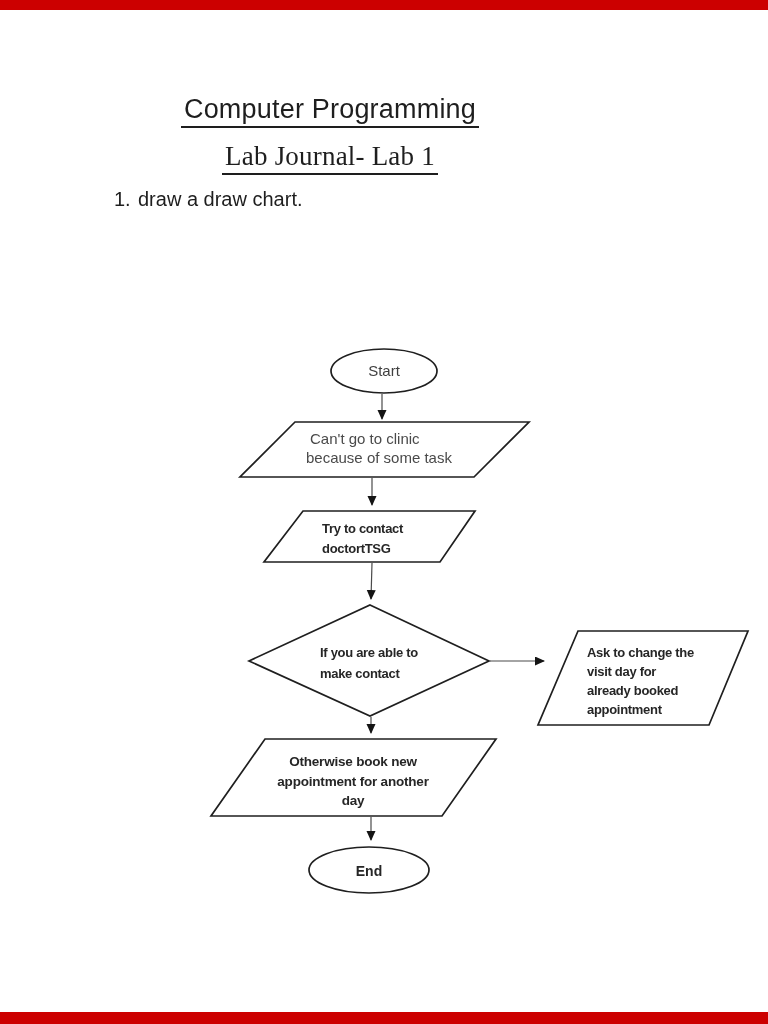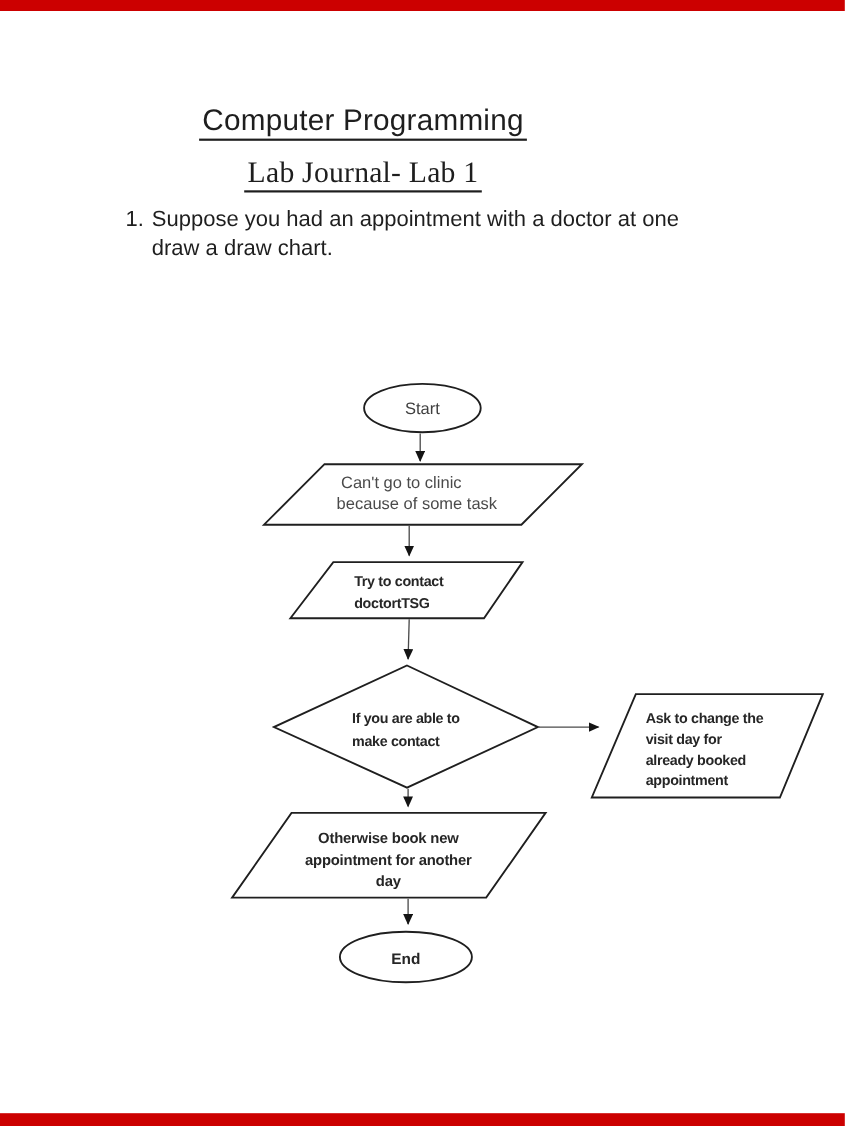--- a/index.html
+++ b/index.html
@@ -54,21 +54,20 @@
   <div class="doc-title">
     <span class="underline">Computer Programming</span>
   </div>
   <div class="doc-subtitle">
     <span class="underline">Lab Journal- Lab 1</span>
   </div>
 
   <div class="question">
     <span class="qnum">1.</span>
     <div>
-      <div>Suppose you had an appointment with a doctor at one</div>
       <div>draw a draw chart.</div>
     </div>
   </div>
 
   <svg class="flow" width="768" height="580" viewBox="0 338 768 580">
     <defs>
       <marker id="arrow" markerUnits="userSpaceOnUse" markerWidth="11" markerHeight="10" refX="9" refY="4.5" orient="auto">
         <path d="M0,0 L10,4.5 L0,9 Z" fill="#141414"></path>
       </marker>
     </defs>

